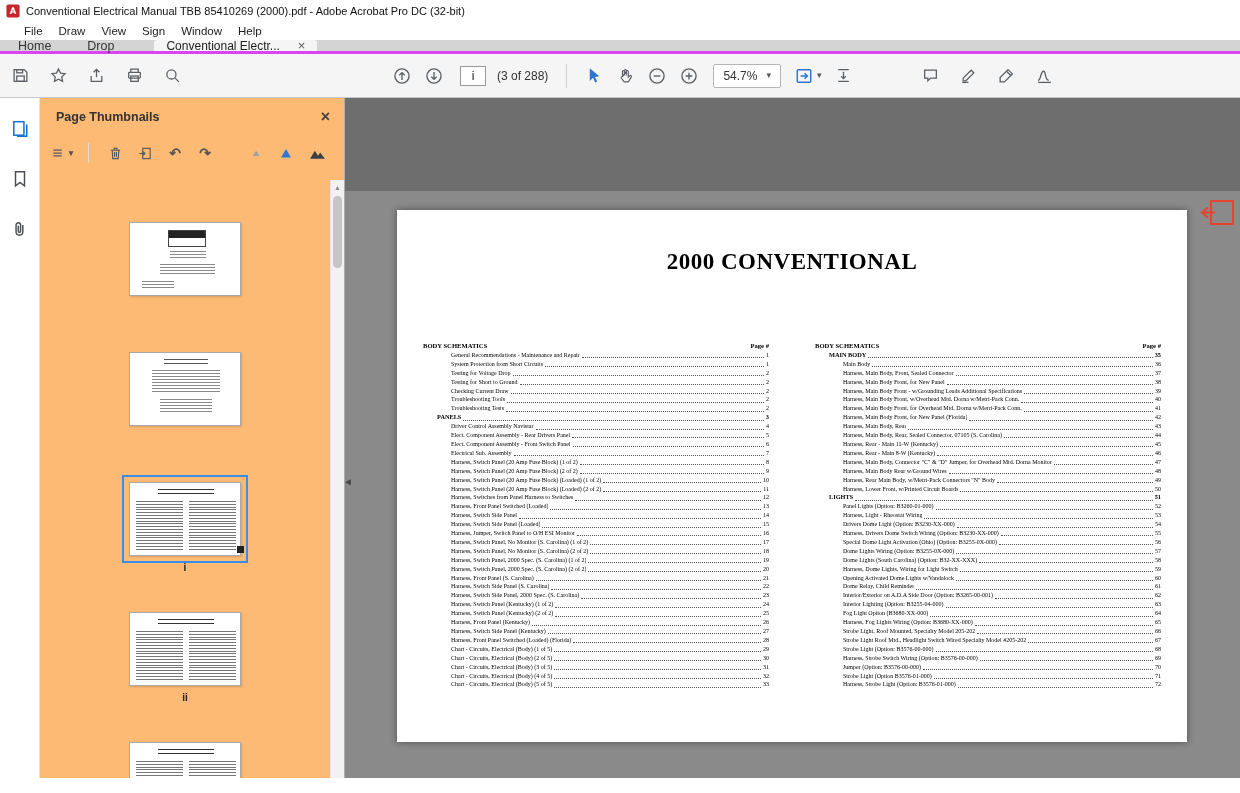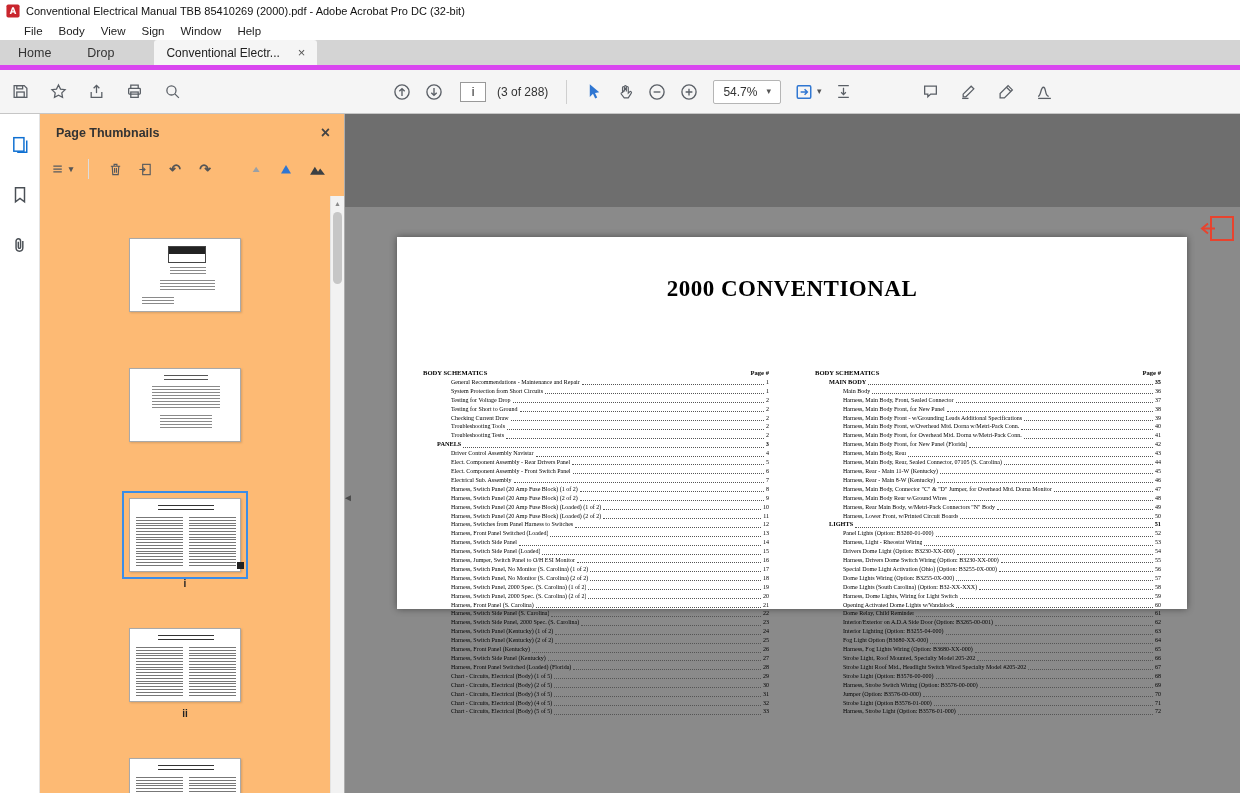--- a/index.html
+++ b/index.html
@@ -9,21 +9,21 @@
   
   .titlebar { height:21px; display:flex; align-items:center; gap:6px; padding:0 6px; background:#fff; }
   .titlebar .title-text { font-size:11px; color:#111; }
   .app-icon { width:14px; height:14px; flex:0 0 auto; }
 
   
   .menubar { height:19px; display:flex; align-items:center; background:#fff; padding-left:16px; }
   .menu-item { font-size:11.5px; color:#222; padding:0 8px; cursor:default; }
 
   
-  .tabbar { height:30px; background:#d4d4d4; display:flex; align-items:stretch; border-bottom:5px solid #d946ef; }
+  .tabbar { height:14px; background:#d4d4d4; display:flex; align-items:stretch; border-bottom:3px solid #d946ef; }
   .tab { display:flex; align-items:center; padding:0 18px; font-size:12.5px; color:#333; }
   .doc-tab { display:flex; align-items:center; gap:18px; margin-left:22px; padding:0 12px; background:#f5f5f5; border-radius:3px 3px 0 0; font-size:12px; color:#222; max-width:170px; }
   .doc-tab .tab-close { color:#555; font-size:13px; line-height:1; }
 
   
   .toolbar { height:44px; background:#f5f5f5; border-bottom:1px solid #c6c6c6; position:relative; }
   .tgroup { position:absolute; top:0; height:43px; display:flex; align-items:center; }
   .tg-left { left:6px; gap:10px; }
   .tg-center { left:388px; gap:4px; }
   .tg-right { left:916px; gap:10px; }
@@ -75,21 +75,21 @@
   .panel-scrollbar { position:absolute; right:0; top:82px; bottom:0; width:14px; background:#f2f2f2; border-left:1px solid #e4e4e4; }
   .sb-up { height:14px; display:flex; align-items:center; justify-content:center; font-size:7px; color:#8a8a8a; }
   .sb-thumb { position:absolute; left:2px; right:2px; top:16px; height:72px; background:#c6c6c6; border-radius:5px; }
 
   
   .doc-area { flex:1; position:relative; background:#8a8a8a; overflow:hidden; }
   .doc-top-band { position:absolute; left:0; top:0; right:0; height:93px; background:#6e6e6e; }
   .collapse-tab { position:absolute; left:-2px; top:378px; font-size:10px; color:#4a4a4a; z-index:5; }
   .red-marker { position:absolute; right:4px; top:100px; z-index:5; }
 
-  .pdf-page { position:absolute; left:52px; top:123px; width:790px; height:372px; background:#fff; box-shadow:0 0 7px rgba(0,0,0,.45); font-family:"Liberation Serif", serif; color:#000; }
+  .pdf-page { position:absolute; left:52px; top:112px; width:790px; height:532px; background:#fff; box-shadow:0 0 7px rgba(0,0,0,.45); font-family:"Liberation Serif", serif; color:#000; }
   .page-title { margin-top:38px; text-align:center; font-weight:bold; font-size:23px; line-height:28px; letter-spacing:.5px; }
   .toc { display:flex; gap:46px; padding:0 26px; margin-top:66px; }
   .toc-col { flex:1; min-width:0; }
   .toc-head { display:flex; justify-content:space-between; font-weight:bold; font-size:6.6px; line-height:8.9px; }
   .toc-row { display:flex; align-items:flex-end; font-size:6px; line-height:8.9px; white-space:nowrap; }
   .toc-row .lbl { flex:0 1 auto; overflow:hidden; }
   .toc-row .leader { flex:1 1 auto; min-width:4px; border-bottom:1px dotted #555; margin:0 2px 1.5px 2px; }
   .toc-row .pg { flex:0 0 auto; }
   .toc-row.lvl1 { padding-left:14px; font-weight:bold; font-size:6.3px; }
   .toc-row.lvl2 { padding-left:28px; }
@@ -100,21 +100,21 @@
 <div class="titlebar">
   <svg class="app-icon" viewBox="0 0 16 16">
       <rect x="0.5" y="0.5" width="15" height="15" rx="2" fill="#c9252d"></rect>
       <path d="M4.2 11.5L7 3.8h2l2.8 7.7H9.9l-.6-1.8H6.7l-.6 1.8zM7.2 8.2h1.6L8 5.7z" fill="#fff"></path>
     </svg>
   <span class="title-text">Conventional Electrical Manual TBB 85410269 (2000).pdf - Adobe Acrobat Pro DC (32-bit)</span>
 </div>
 
 <div class="menubar" id="menubar">
     <span class="menu-item">File</span>
-    <span class="menu-item">Body</span>
+    <span class="menu-item">Draw</span>
     <span class="menu-item">View</span>
     <span class="menu-item">Sign</span>
     <span class="menu-item">Window</span>
     <span class="menu-item">Help</span>
   </div>
 
 <div class="tabbar">
   <div class="tab">Home</div>
   <div class="tab">Drop</div>
   <div class="doc-tab">

